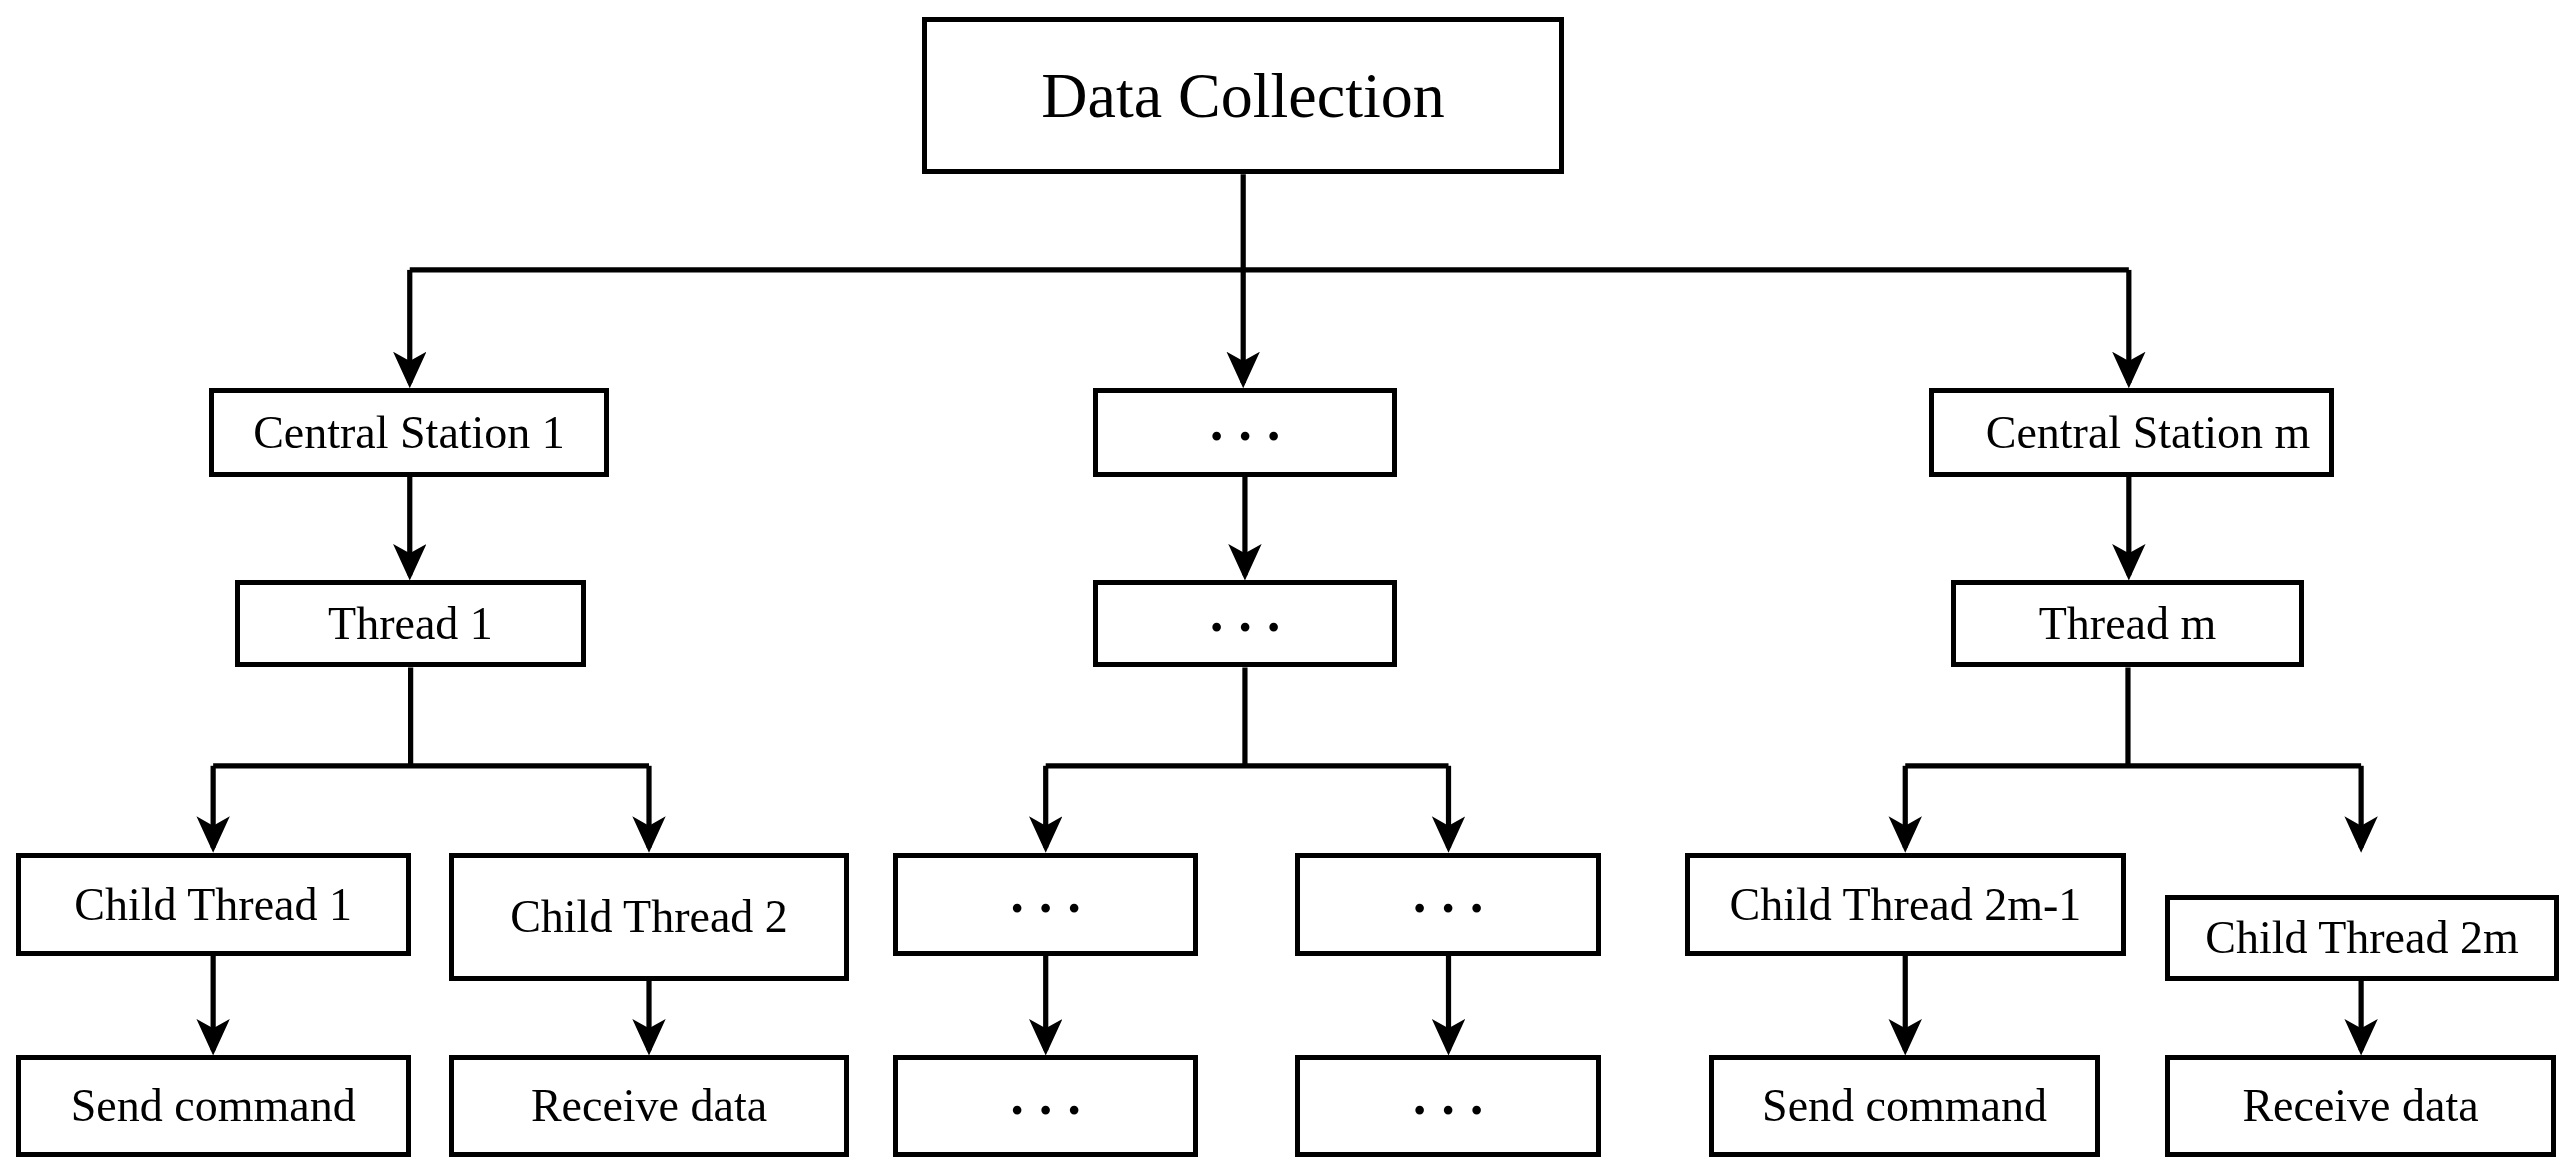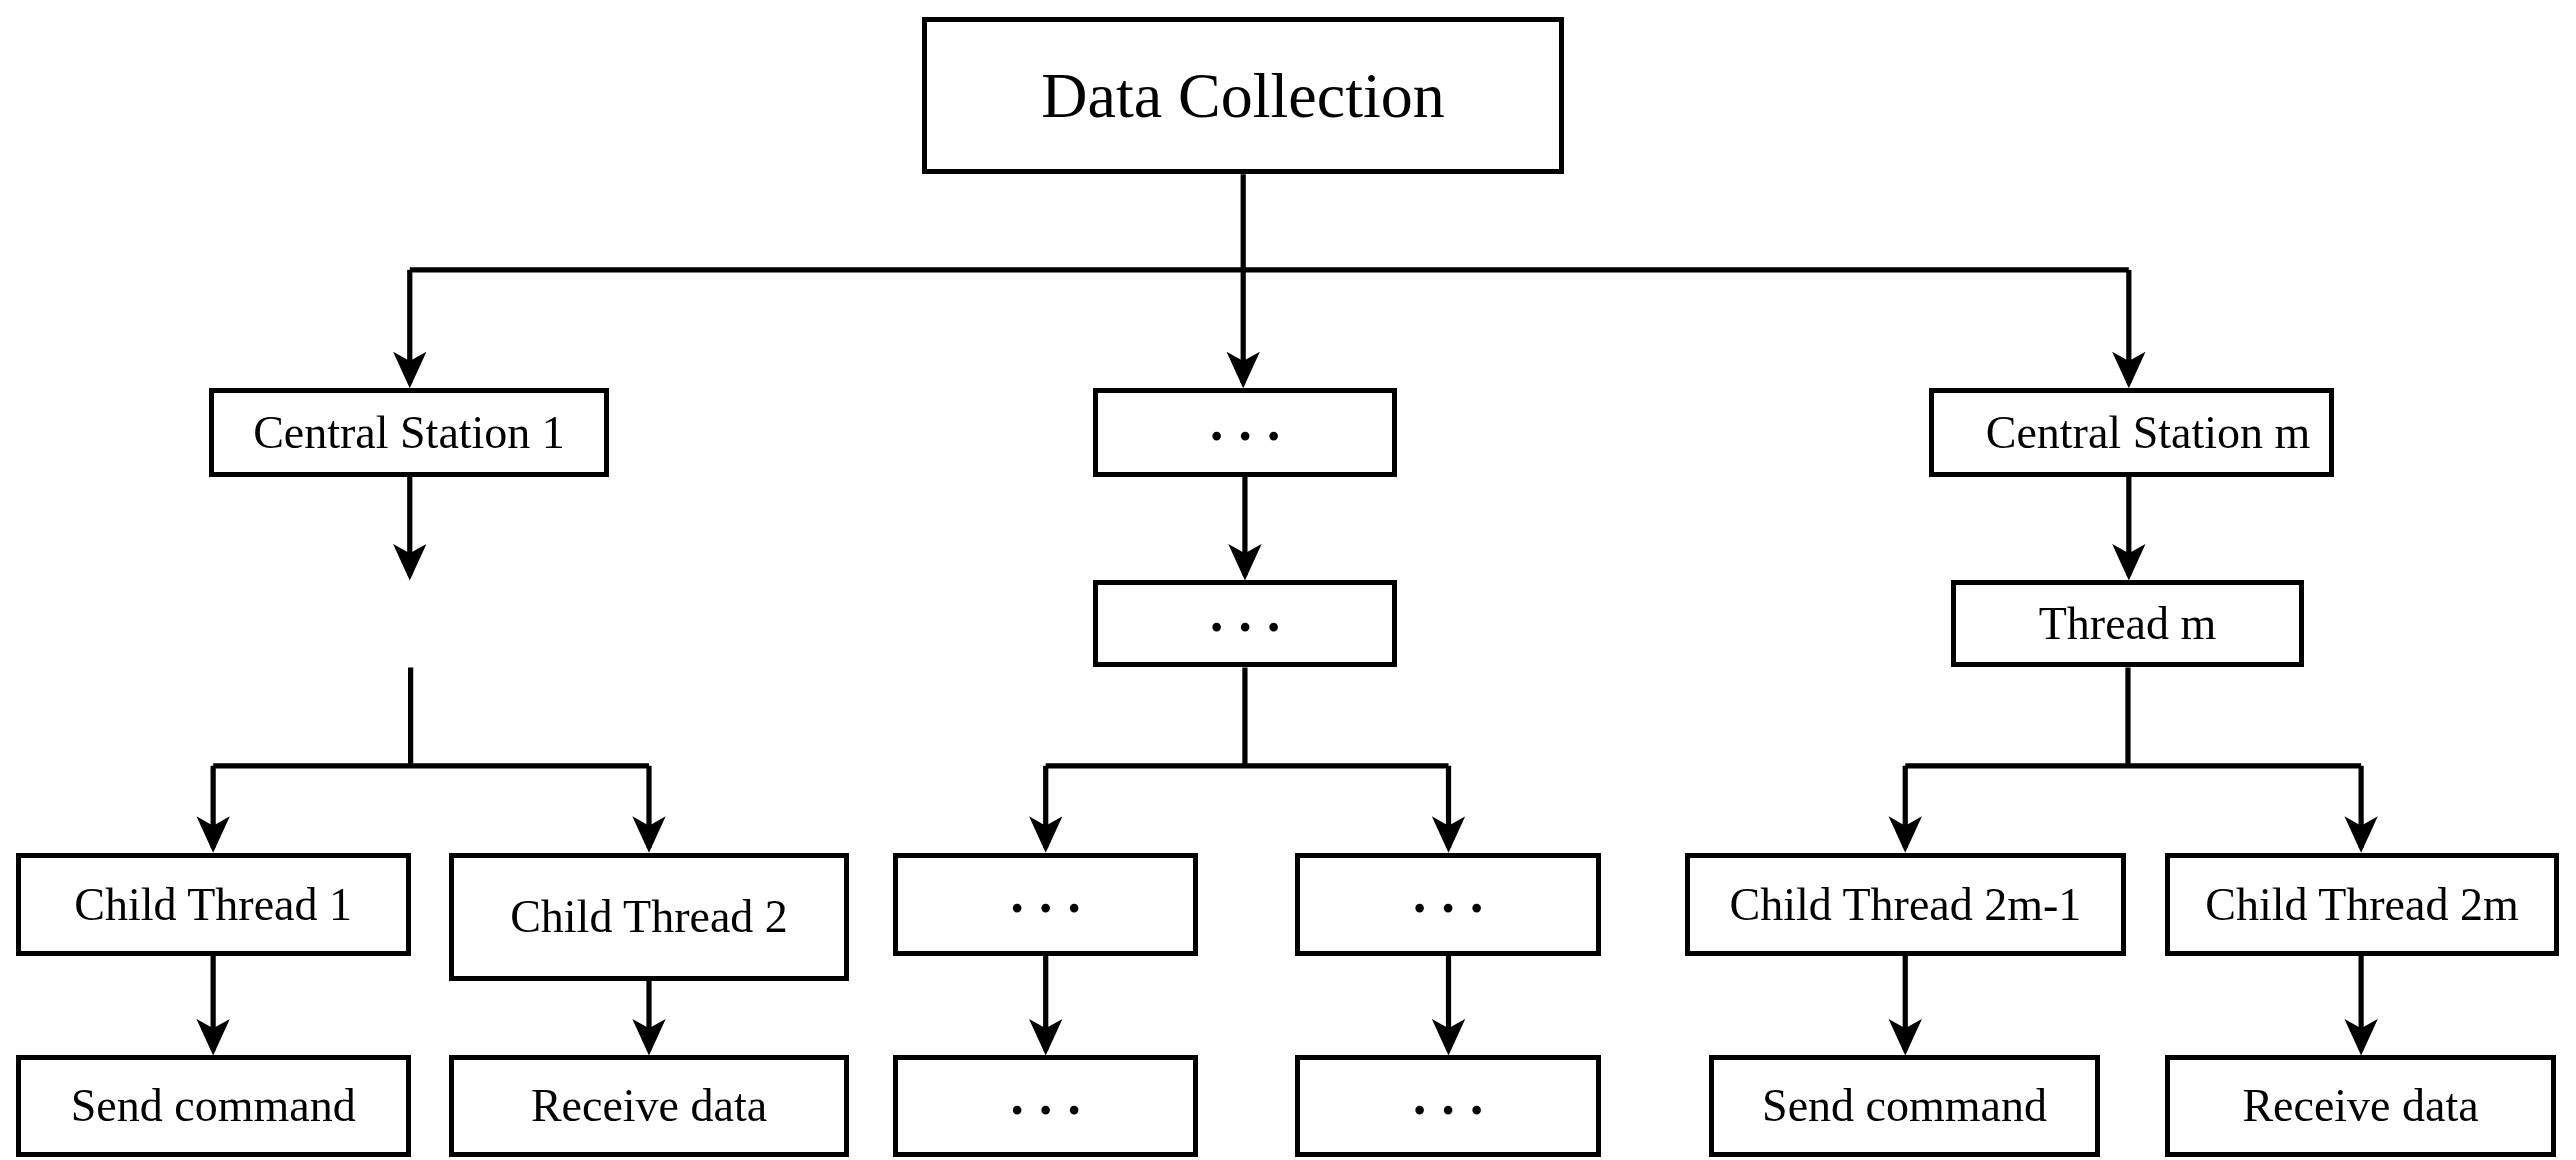--- a/index.html
+++ b/index.html
@@ -92,20 +92,23 @@
   <div class="node" style="left:209px;  top:388px; width:400px; height:89px;">
       <span>Central Station 1</span>
     </div>
   <div class="node dots" style="left:1093px; top:388px; width:304px; height:89px;">
       <span class="inner">...</span>
     </div>
   <div class="node" style="left:1929px; top:388px; width:405px; height:89px;padding-left:33px;">
       <span>Central Station m</span>
     </div>
 
+  <div class="node" style="left:235px;  top:580px; width:351px; height:87px;">
+      <span>Thread 1</span>
+    </div>
   <div class="node dots" style="left:1093px; top:580px; width:304px; height:87px;">
       <span class="inner">...</span>
     </div>
   <div class="node" style="left:1951px; top:580px; width:353px; height:87px;">
       <span>Thread m</span>
     </div>
 
   <div class="node" style="left:15.7px;   top:853px; width:395px; height:103px;">
       <span>Child Thread 1</span>
     </div>
@@ -114,21 +117,21 @@
     </div>
   <div class="node dots" style="left:893px; top:853px; width:305px; height:103px;">
       <span class="inner">...</span>
     </div>
   <div class="node dots" style="left:1295px; top:853px; width:306px; height:103px;">
       <span class="inner">...</span>
     </div>
   <div class="node" style="left:1685px; top:853px; width:441px; height:103px;">
       <span>Child Thread 2m-1</span>
     </div>
-  <div class="node" style="left:2165px; top:853px; width:394px; height:103px;">
+  <div class="node" style="left:2165px; top:895px; width:394px; height:86px;">
       <span>Child Thread 2m</span>
     </div>
 
   <div class="node" style="left:15.7px;   top:1055px; width:395px; height:102px;">
       <span>Send command</span>
     </div>
   <div class="node" style="left:449px;  top:1055px; width:400px; height:102px;">
       <span>Receive data</span>
     </div>
   <div class="node dots" style="left:893px; top:1055px; width:305px; height:102px;">

